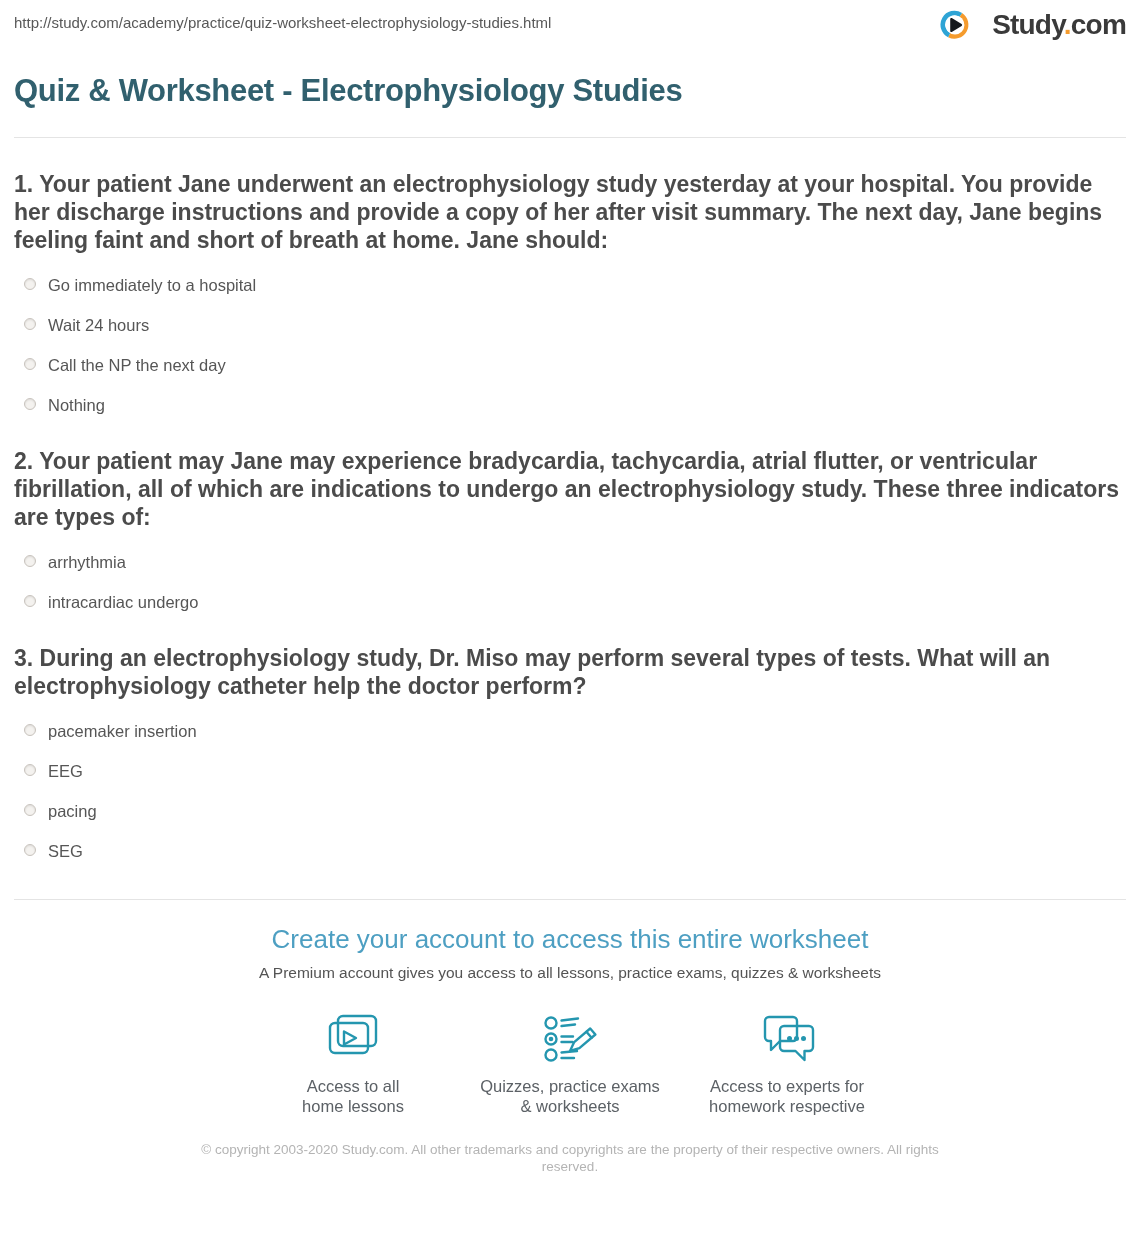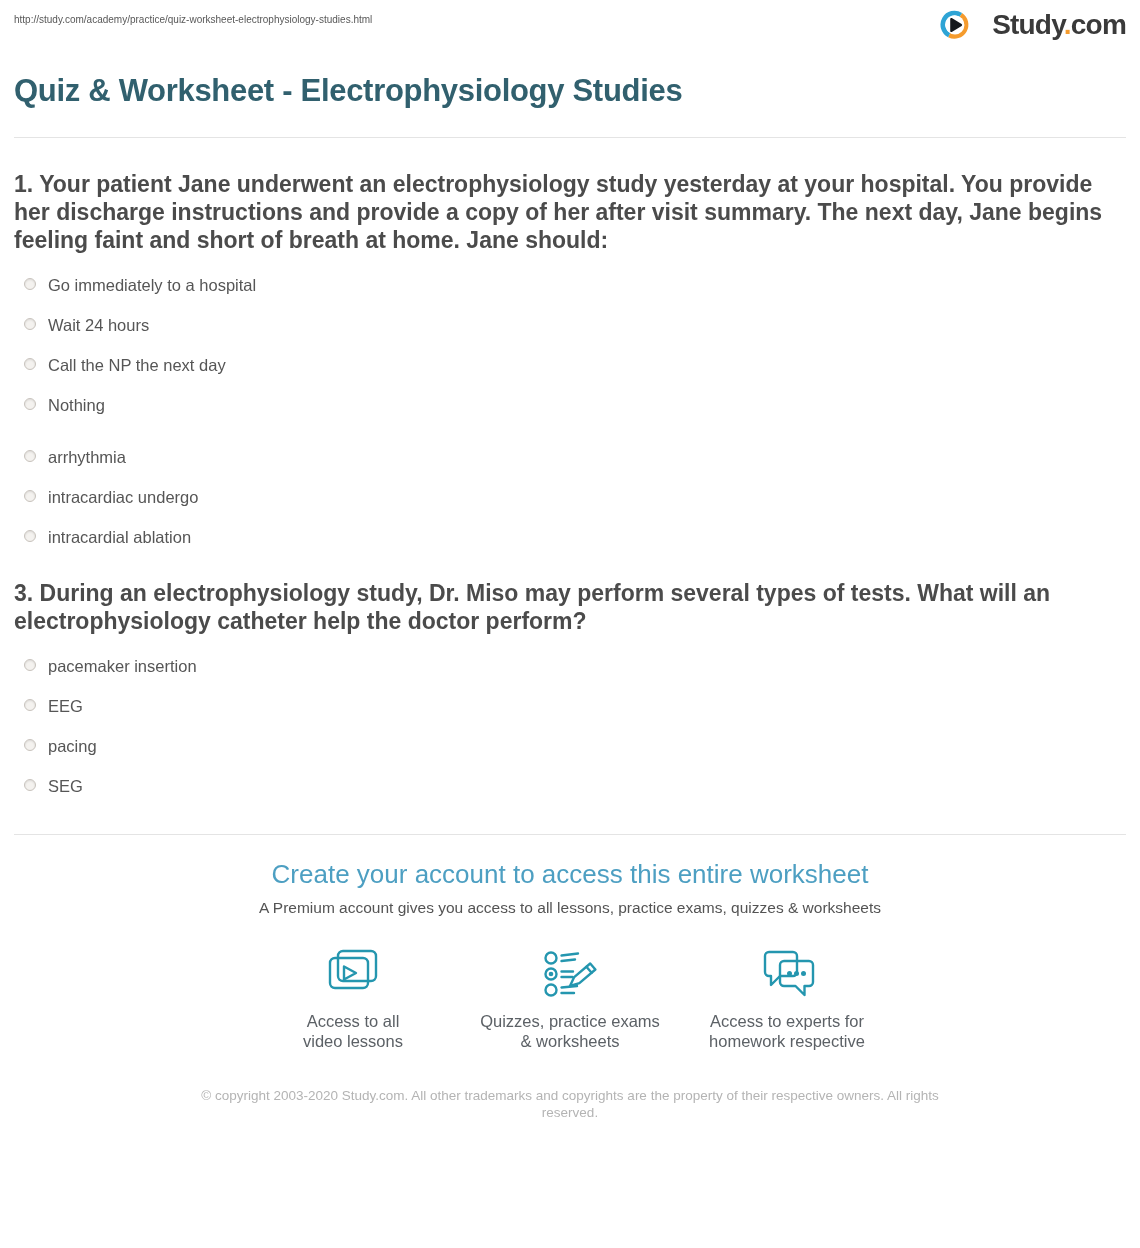--- a/index.html
+++ b/index.html
@@ -7,21 +7,21 @@
   body {
     width:1140px; height:1248px; overflow:hidden;
     background:#ffffff;
     font-family:"Liberation Sans", sans-serif;
     color:#4b4b4b;
   }
   .page { padding:0 14px; }
 
   
   .topbar { display:flex; justify-content:space-between; align-items:flex-start; padding-top:10px; }
-  .url { font-size:10px; color:#585858; padding-top:4px; }
+  .url { font-size:15px; color:#585858; padding-top:4px; }
   .logo { display:flex; align-items:flex-end; gap:22px; cursor:pointer; }
   .logo-mark { width:30px; height:30px; display:block; }
   .logo-text { font-size:28px; font-weight:700; color:#3a3a3a; letter-spacing:-0.8px; line-height:30px; }
   .logo-dot { color:#f59b2d; }
 
   
   .title { font-size:31px; font-weight:700; color:#31606e; letter-spacing:-0.3px; margin:35px 0 0 0; line-height:32px; }
   hr.divider { border:none; border-top:1px solid #e4e4e4; margin:30px 0 0 0; }
 
   
@@ -42,21 +42,21 @@
   .cta-heading { margin:24px 0 0 0; text-align:center; font-size:26px; font-weight:400; color:#4d9fc2; cursor:pointer; }
   .cta-sub { margin:9px 0 0 0; text-align:center; font-size:15.5px; color:#545454; }
   .features { display:flex; justify-content:center; margin-top:28px; }
   .feature { width:217px; text-align:center; }
   .feature-icon { display:block; margin:0 auto; width:60px; height:58px; }
   .feature-label { margin-top:8px; font-size:16.5px; line-height:20px; color:#5c6166; }
   .feature-label span { display:block; }
 
   
   .copyright {
-    margin:36px auto 0 auto; max-width:750px;
+    margin:25px auto 0 auto; max-width:750px;
     text-align:center; font-size:13.5px; line-height:17px; color:#b4b4b4;
   }
 
   .ico { stroke:#2496af; fill:none; stroke-width:2.4; stroke-linecap:round; stroke-linejoin:round; }
   .ico-fill { fill:#2496af; stroke:none; }
 </style>
 </head>
 <body>
 
 <div class="page">
@@ -93,32 +93,29 @@
           <span>Call the NP the next day</span>
         </li>
       <li class="option">
           <span class="radio"></span>
           <span>Nothing</span>
         </li>
     </ul>
   </div>
 
   <div class="question">
+    <p class="question-text">2. Your patient may Jane may experience bradycardia, tachycardia, atrial flutter, or ventricular fibrillation, all of which are indications to undergo an electrophysiology study. These three indicators are types of:</p>
     <ul class="options">
       <li class="option">
           <span class="radio"></span>
           <span>arrhythmia</span>
         </li>
       <li class="option">
           <span class="radio"></span>
           <span>intracardiac undergo</span>
-        </li>
-      <li class="option">
-          <span class="radio"></span>
-          <span>intracardial ablation</span>
         </li>
     </ul>
   </div>
 
   <div class="question">
     <p class="question-text">3. During an electrophysiology study, Dr. Miso may perform several types of tests. What will an electrophysiology catheter help the doctor perform?</p>
     <ul class="options">
       <li class="option">
           <span class="radio"></span>
           <span>pacemaker insertion</span>
@@ -147,21 +144,21 @@
     <div class="features">
 
       <div class="feature">
         <svg class="feature-icon" viewBox="0 0 60 58">
           <rect class="ico" x="15" y="6" width="38" height="30" rx="5"></rect>
           <rect class="ico" x="7" y="13" width="38" height="30" rx="5" fill="#ffffff"></rect>
           <path class="ico" d="M21 21.5 L33 28 L21 34.5 Z"></path>
         </svg>
         <div class="feature-label">
           <span>Access to all</span>
-          <span>video lessons</span>
+          <span>home lessons</span>
         </div>
       </div>
 
       <div class="feature">
         <svg class="feature-icon" viewBox="0 0 60 58">
           <circle class="ico" cx="11" cy="13" r="5.5"></circle>
           <circle class="ico" cx="11" cy="29" r="5.5"></circle>
           <circle class="ico-fill" cx="11" cy="29" r="2.3"></circle>
           <circle class="ico" cx="11" cy="45" r="5.5"></circle>
           <path class="ico" d="M21.5 10.5 L38 8.5 M21.5 16 L35 14.5"></path>

